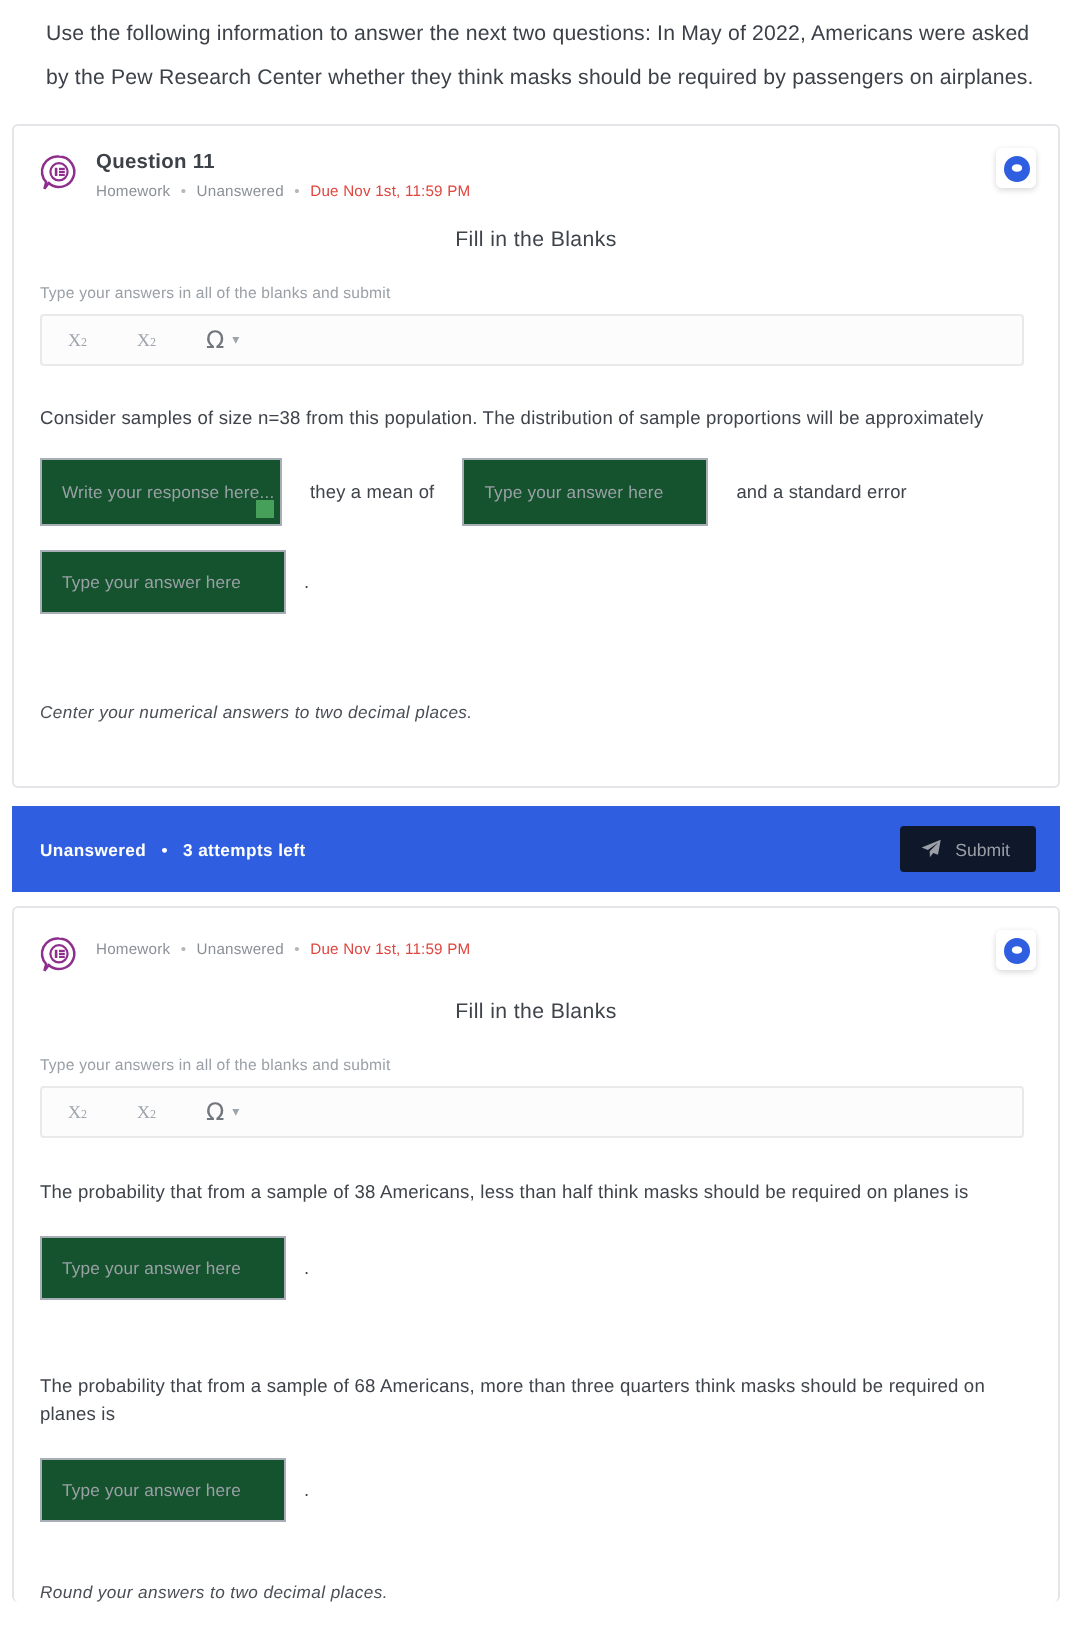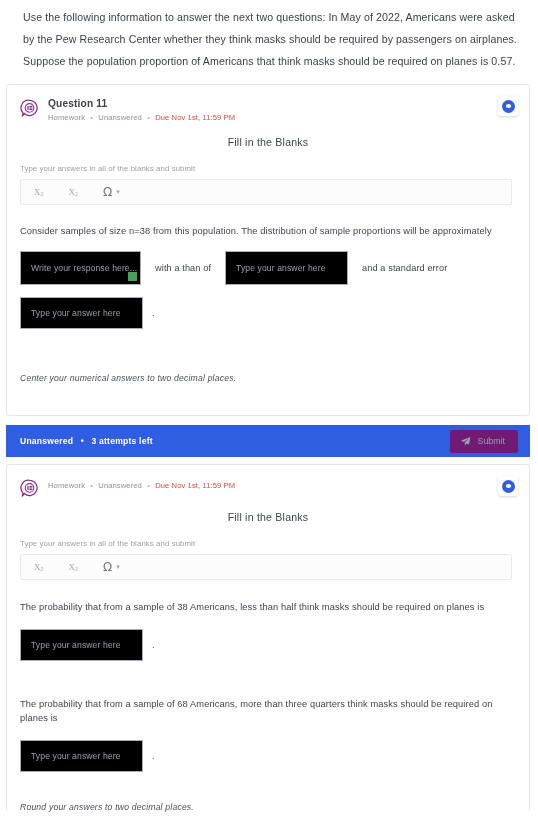--- a/index.html
+++ b/index.html
@@ -108,21 +108,21 @@
   .ptext{
     font-size:9.3px;color:#3f444b;
     padding:0 13px;letter-spacing:.1px;line-height:14px;
   }
   .blank-row{
     display:flex;align-items:center;
     padding:0 13px;
   }
   .inp{
     border:1px solid #a7aeb6;
-    background:#000000;
+    background:#14532d;
     box-sizing:border-box;
     font-size:8.6px;color:#9aa0a6;
     display:flex;align-items:center;
     padding-left:10px;
     letter-spacing:.1px;
     position:relative;
   }
   .inp.big{width:121px;height:34px;}
   .inp.mid{width:123px;height:34px;}
   .inp.sm{width:123px;height:32px;}
@@ -137,47 +137,46 @@
   .period{font-size:9.2px;color:#3f444b;margin-left:9px;}
 
   .note{
     font-size:8.6px;color:#4a4f56;font-style:italic;
     padding:0 13px;letter-spacing:.2px;
   }
 
   
   .subbar{
     margin:9px 8px 0 6px;
-    height:32px;background:#2f5fe0;
+    height:43px;background:#2f5fe0;
     display:flex;align-items:center;justify-content:space-between;
     padding:0 12px 0 14px;box-sizing:border-box;
   }
   .subbar .status{
     color:#fff;font-size:8.6px;font-weight:bold;letter-spacing:.2px;
   }
   .subbar .status .sep{margin:0 5px;font-weight:bold;}
   .submit-btn{
-    background:#701a75;border:none;border-radius:2px;
+    background:#0f172a;border:none;border-radius:2px;
     height:23px;padding:0 13px 0 10px;
     display:flex;align-items:center;gap:7px;
     color:#9aa0a6;font-size:8.8px;
     font-family:"Liberation Sans",sans-serif;
     cursor:pointer;
   }
   .submit-btn svg{display:block;}
 </style>
 </head>
 <body>
 
 <div class="page">
 
   <div class="intro">
     <div>Use the following information to answer the next two questions: In May of 2022, Americans were asked</div>
     <div>by the Pew Research Center whether they think masks should be required by passengers on airplanes.</div>
-    <div>Suppose the population proportion of Americans that think masks should be required on planes is 0.57.</div>
   </div>
 
   <div class="card q11">
 
     <div class="q-head">
       <span class="q-icon">
         <svg width="19" height="19" viewBox="0 0 19 19">
           <path d="M9.5 1.3a7.6 7.6 0 1 1-5.1 13.2L2.2 17.4l.9-3.3A7.6 7.6 0 0 1 9.5 1.3z" fill="none" stroke="#8e2f8e" stroke-width="1.25"></path>
           <circle cx="9.5" cy="8.9" r="4.3" fill="none" stroke="#8e2f8e" stroke-width="1.1"></circle>
           <rect x="7.4" y="6.9" width="1.3" height="4.1" fill="#8e2f8e"></rect>
@@ -224,21 +223,21 @@
       </span>
     </div>
 
     <div class="ptext" style="padding-top:19px;">Consider samples of size n=38 from this population. The distribution of sample proportions will be approximately</div>
 
     <div class="blank-row" style="margin-top:13px;">
       <div class="inp big">
         <span>Write your response here...</span>
         <span class="resize"></span>
       </div>
-      <span class="lbl">with a than of</span>
+      <span class="lbl">they a mean of</span>
       <div class="inp mid">
         <span>Type your answer here</span>
       </div>
       <span class="lbl">and a standard error</span>
     </div>
 
     <div class="blank-row" style="margin-top:12px;">
       <div class="inp sm">
         <span>Type your answer here</span>
       </div>

